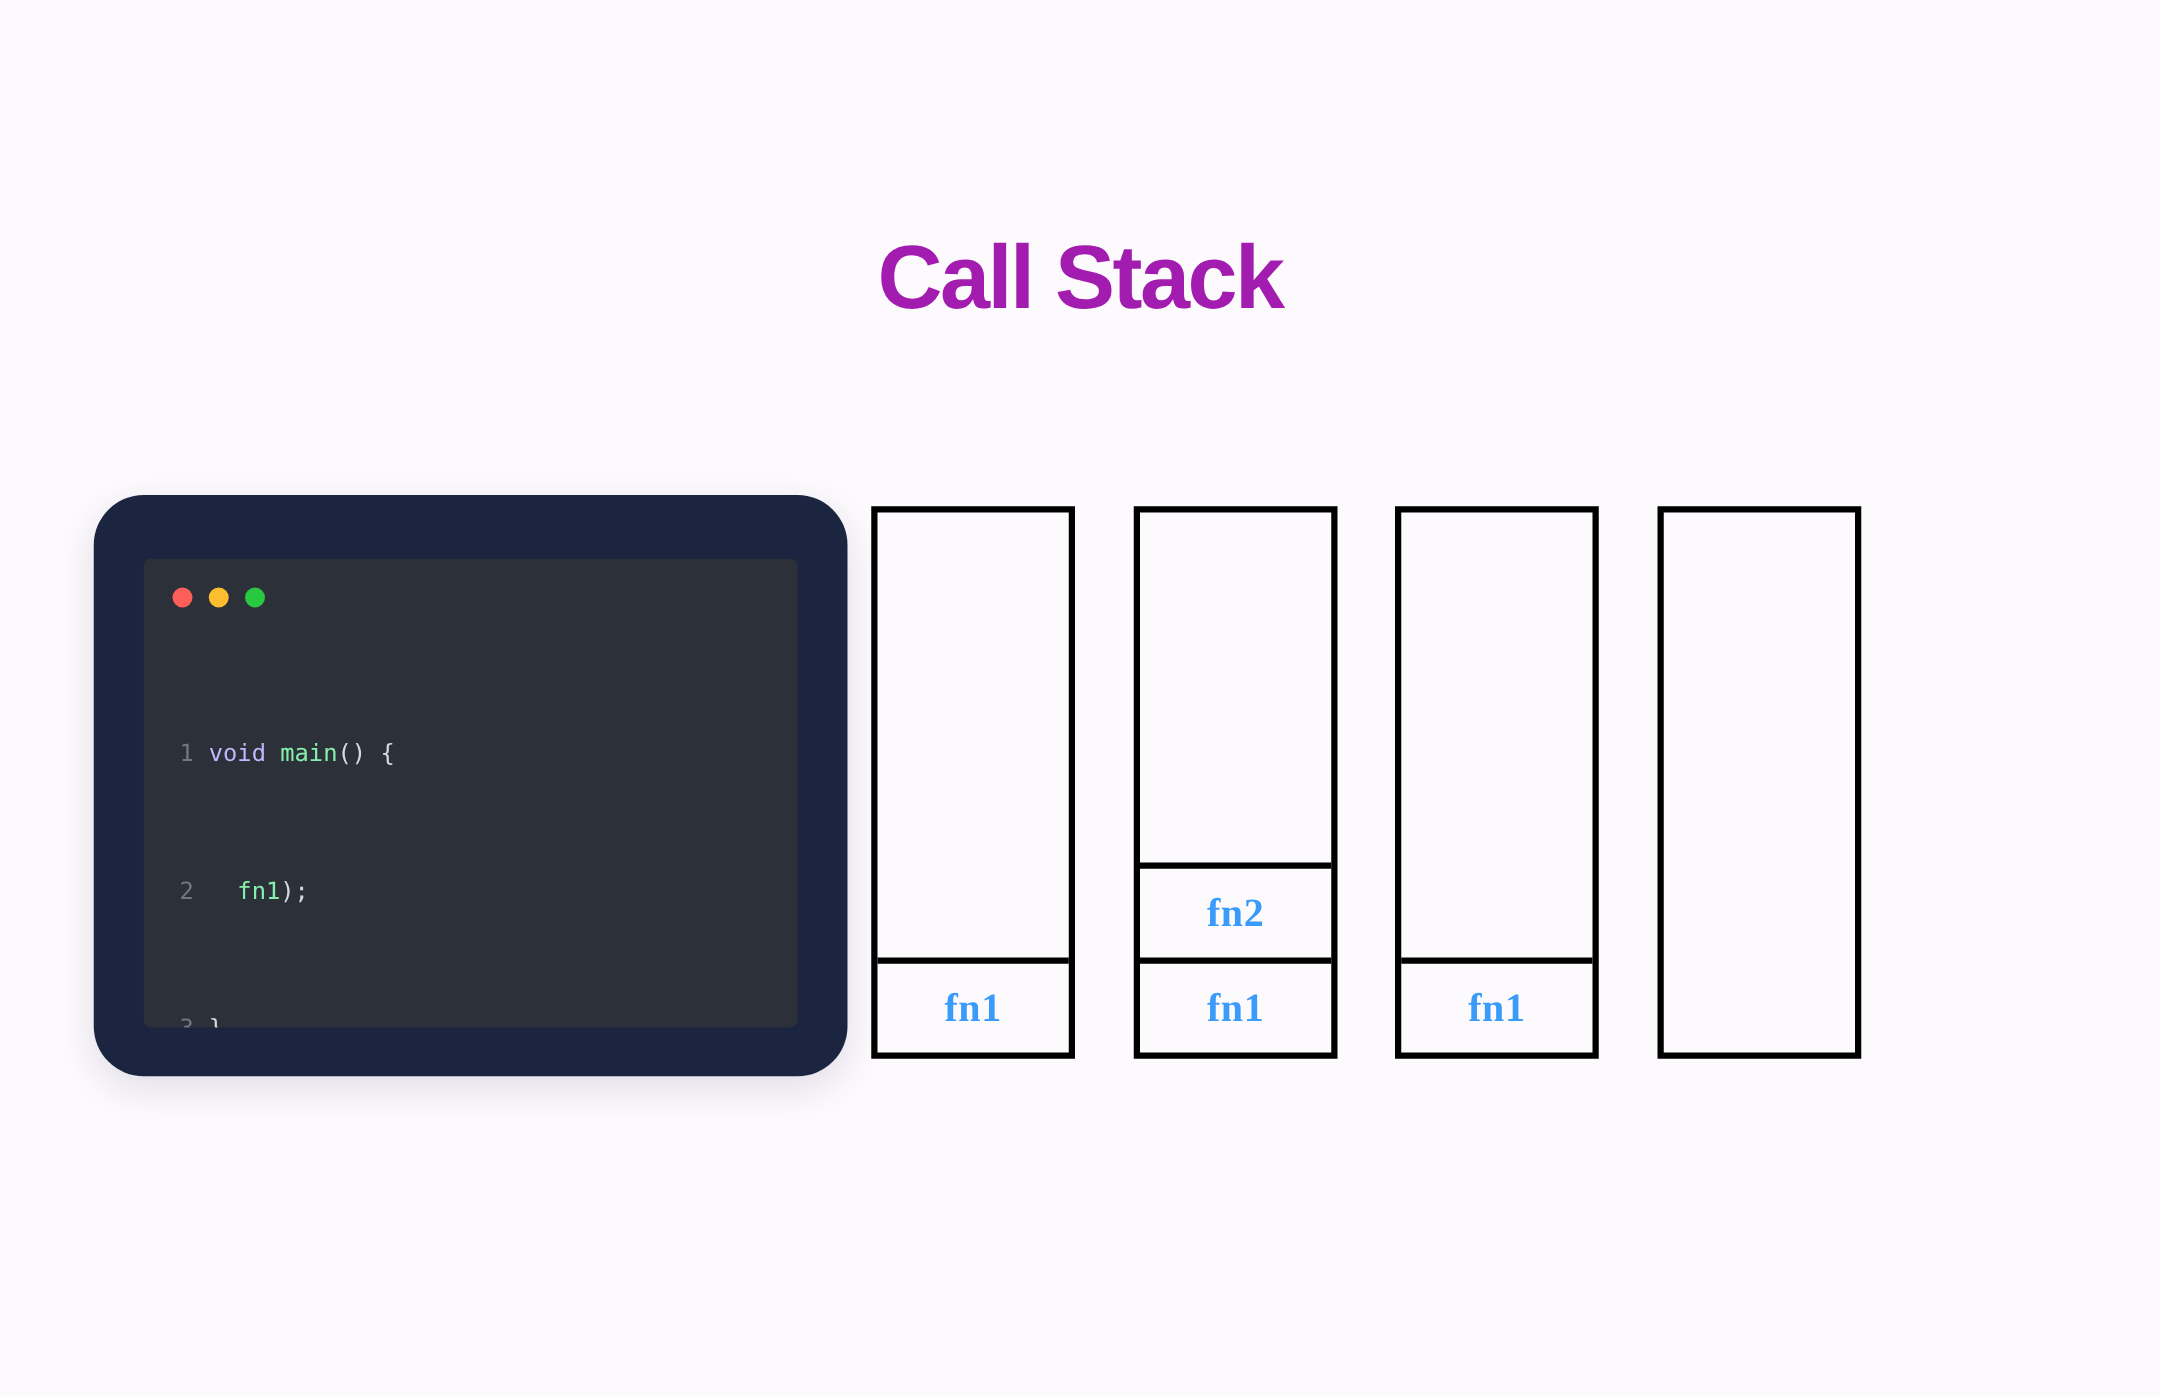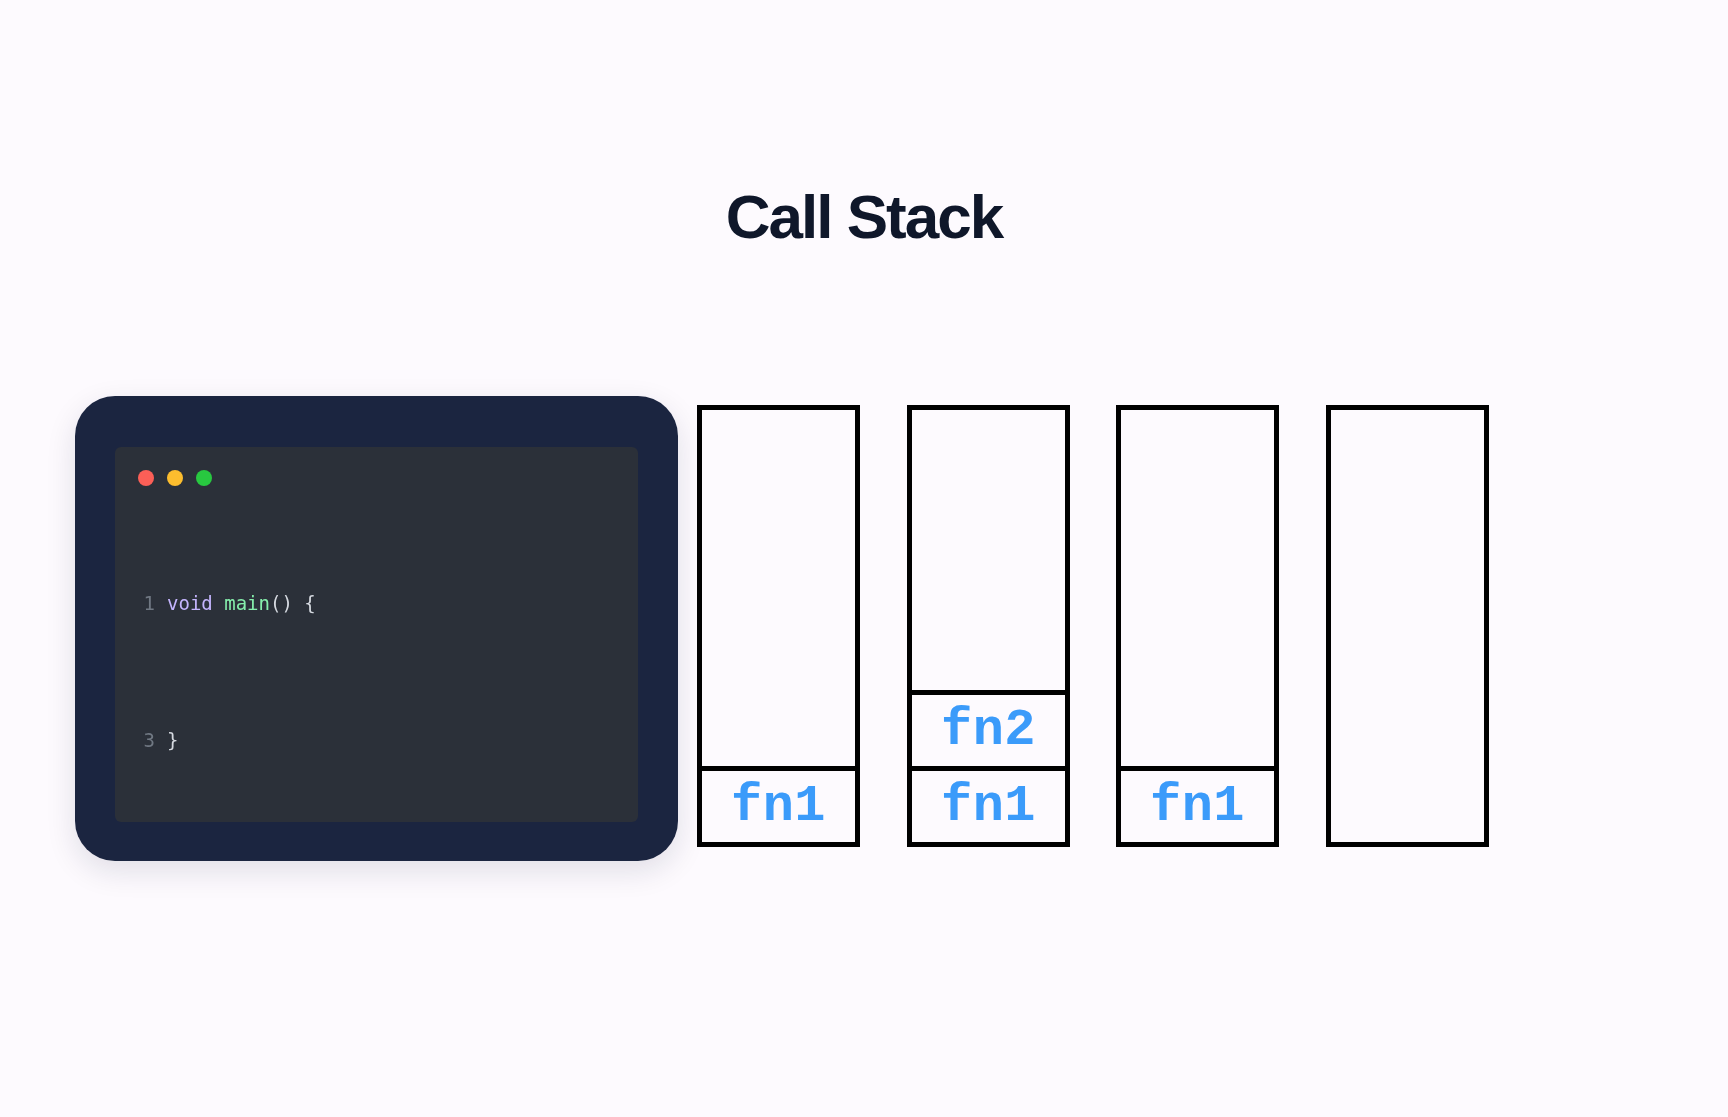--- a/index.html
+++ b/index.html
@@ -17,24 +17,24 @@
   }
 
   
   #page-title {
     position: absolute;
     top: 186px;
     left: 0;
     width: 1728px;
     text-align: center;
     font-family: "Liberation Sans", sans-serif;
-    font-size: 62px;
+    font-size: 72px;
     font-weight: bold;
     letter-spacing: -2px;
-    color: #0f172a;
+    color: #a21caf;
     line-height: 1;
     white-space: nowrap;
   }
 
   
   #code-card {
     position: absolute;
     left: 75px;
     top: 396px;
     width: 603px;
@@ -116,22 +116,22 @@
   #stack-col-1 { left: 210px; }
   #stack-col-2 { left: 419px; }
   #stack-col-3 { left: 629px; }
 
   .frame {
     height: 76px;
     display: flex;
     align-items: center;
     justify-content: center;
     border-top: 5px solid #000000;
-    font-family: Liberation Mono, monospace;
-    font-size: 52px;
+    font-family: Liberation Serif, serif;
+    font-size: 32px;
     font-weight: bold;
     color: #3b9bfa;
     letter-spacing: 0.5px;
   }
 </style>
 </head>
 <body>
 
 <div id="page-title">Call Stack</div>
 
@@ -141,20 +141,21 @@
     <div id="window-dots">
       <span class="dot dot-red"></span>
       <span class="dot dot-yellow"></span>
       <span class="dot dot-green"></span>
     </div>
 
     <div id="code-lines">
 
       <span class="code-line"><span class="ln">1</span><span class="tk-kw">void</span><span class="code-txt"> </span><span class="tk-fn">main</span><span class="tk-punct">() </span><span class="tk-punct">{</span></span>
 
+      <span class="code-line"><span class="ln">2</span><span class="code-txt">  </span><span class="tk-fn">fn1</span><span class="tk-punct">);</span></span>
 
       <span class="code-line"><span class="ln">3</span><span class="tk-punct">}</span></span>
 
       
 
       
 
       
 
       

